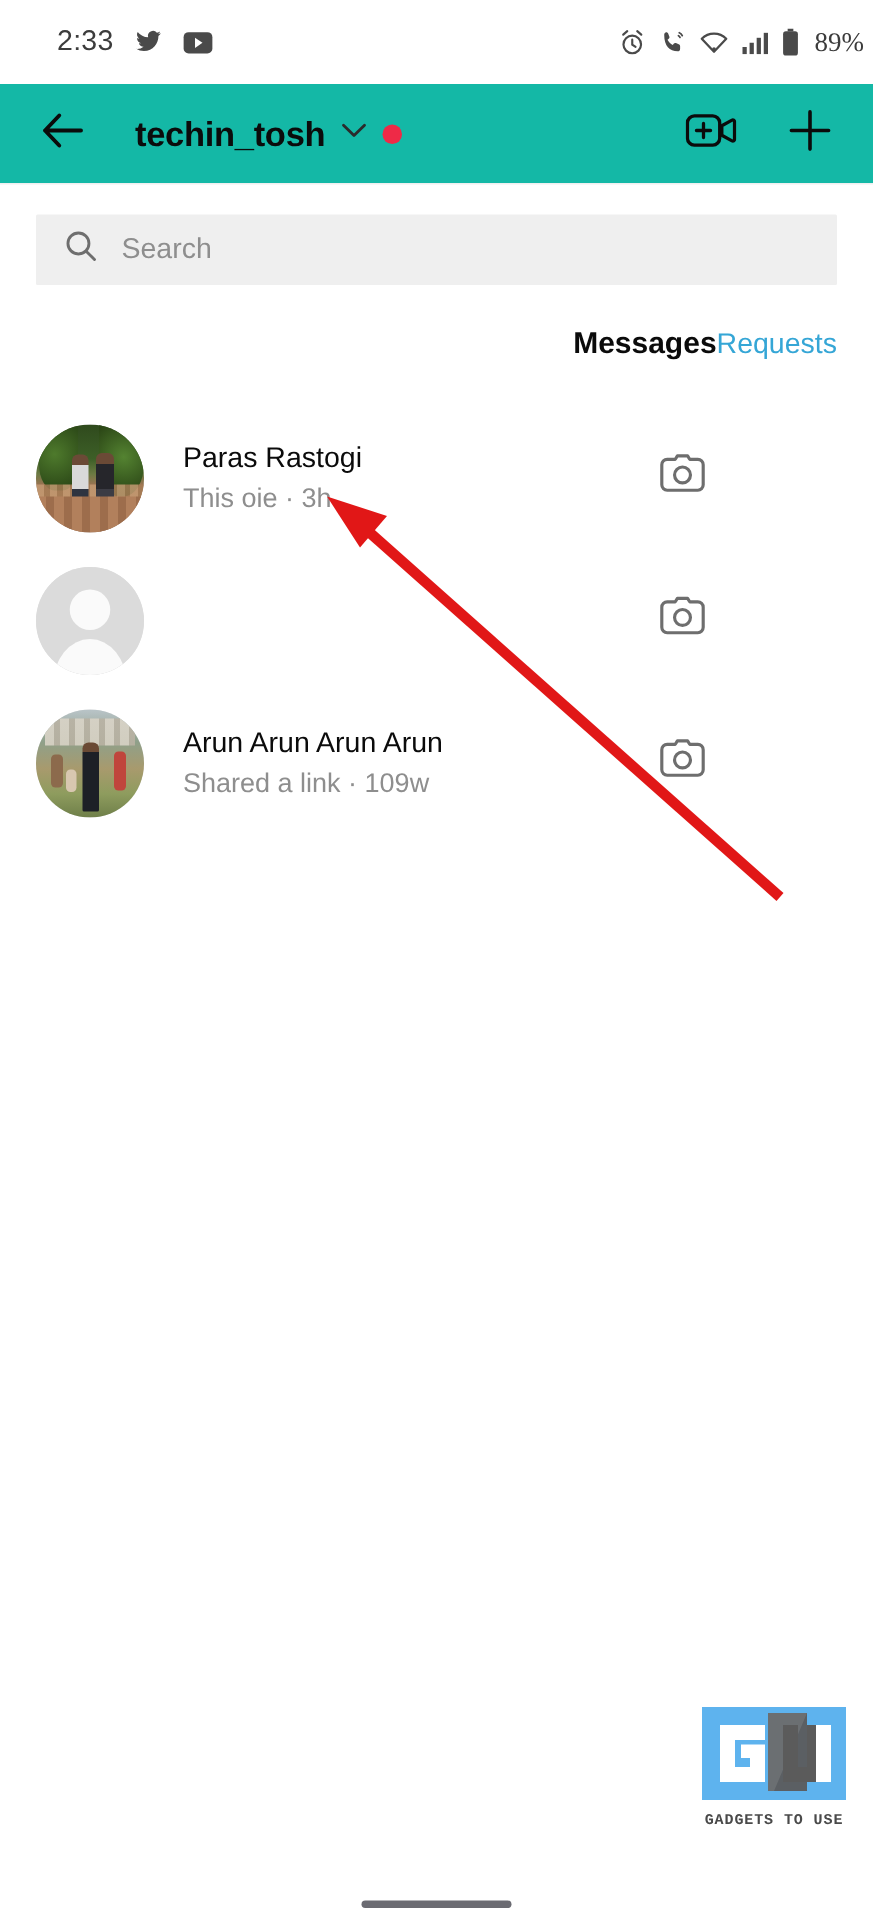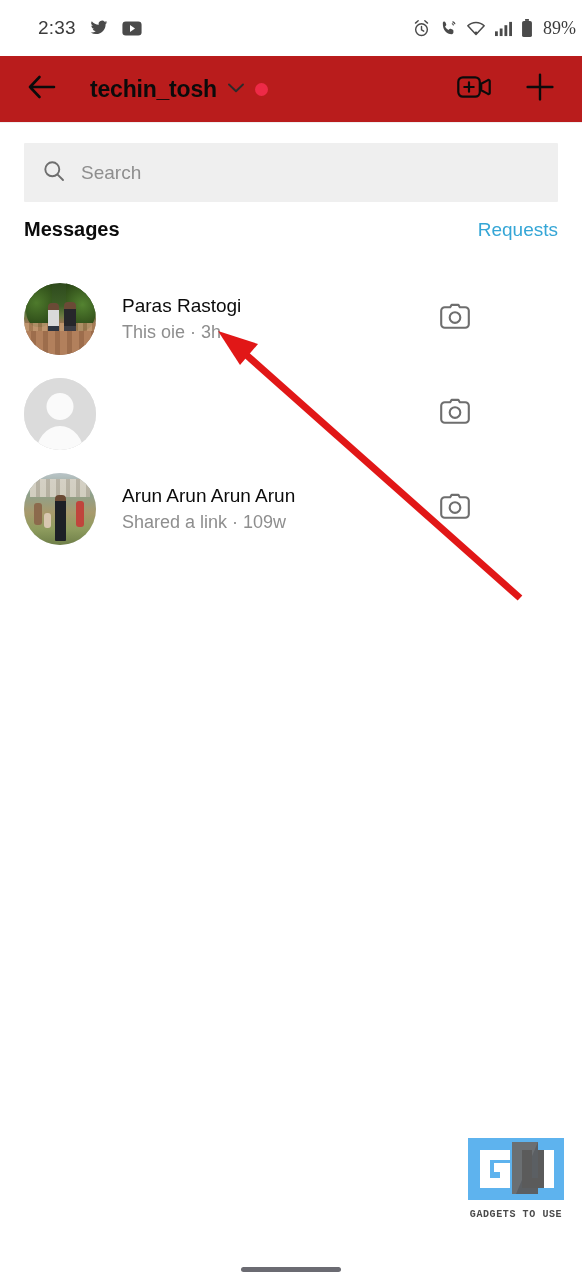--- a/index.html
+++ b/index.html
@@ -55,21 +55,21 @@
   
   .header {
     position: absolute;
     top: 56px; left: 0;
     width: 582px;
     height: 66px;
     display: flex;
     align-items: center;
     box-sizing: border-box;
     padding: 0 22px;
-    background: #b91c1c;
+    background: #14b8a6;
   }
   .back-btn {
     width: 40px; height: 40px;
     display: flex; align-items: center; justify-content: center;
     flex: none;
   }
   .title-wrap {
     display: flex;
     align-items: center;
     margin-left: 28px;
@@ -101,21 +101,21 @@
     position: absolute;
     top: 122px; left: 0;
     width: 582px; height: 1px;
     background: #efeff0;
   }
 
   
   .search-wrap {
     position: absolute;
     top: 143px; left: 24px;
-    width: 534px; height: 59px;
+    width: 534px; height: 47px;
     background: #efefef;
     border-radius: 1px;
     display: flex;
     align-items: center;
     box-sizing: border-box;
     padding: 0 18px;
   }
   .search-input {
     border: none;
     background: transparent;
@@ -129,21 +129,21 @@
   }
   .search-input::placeholder { color: #8e8e8e; }
 
   
   .section-row {
     position: absolute;
     top: 218px; left: 0;
     width: 582px;
     display: flex;
     align-items: center;
-    justify-content: space-between;
+    justify-content: flex-end;
     box-sizing: border-box;
     padding: 0 24px;
   }
   .section-title {
     font-size: 20px;
     font-weight: 700;
     color: #0b0b0b;
   }
   .requests-link {
     font-size: 19px;

